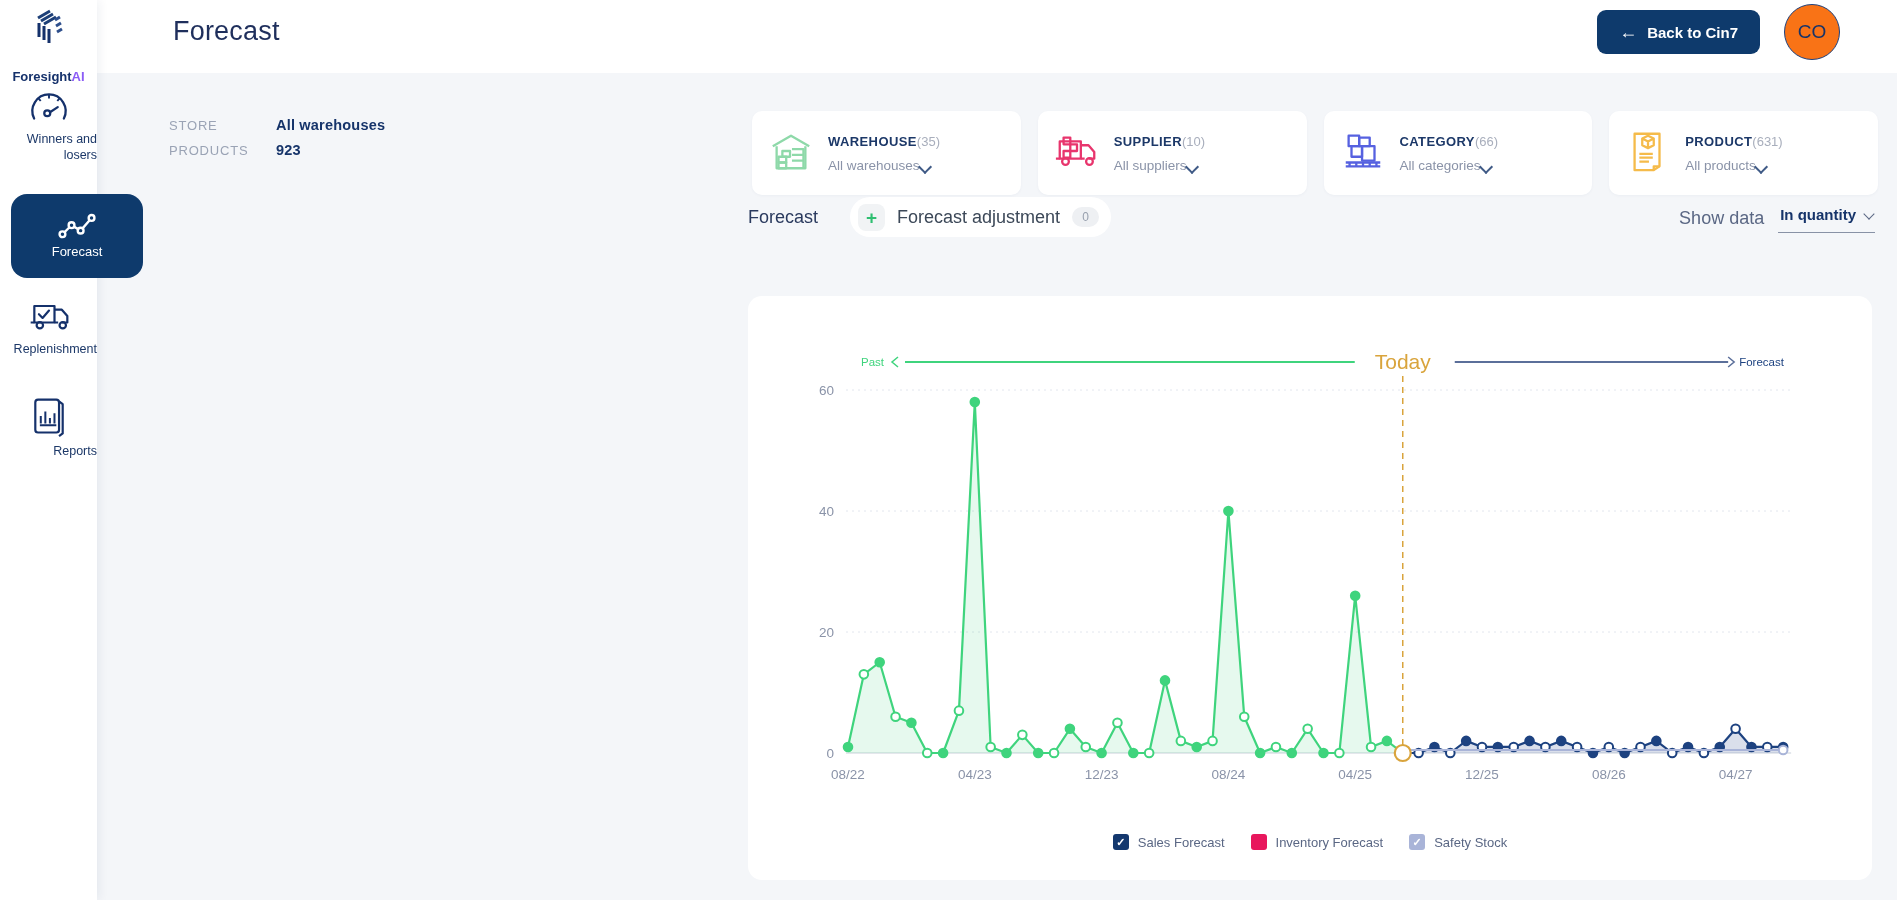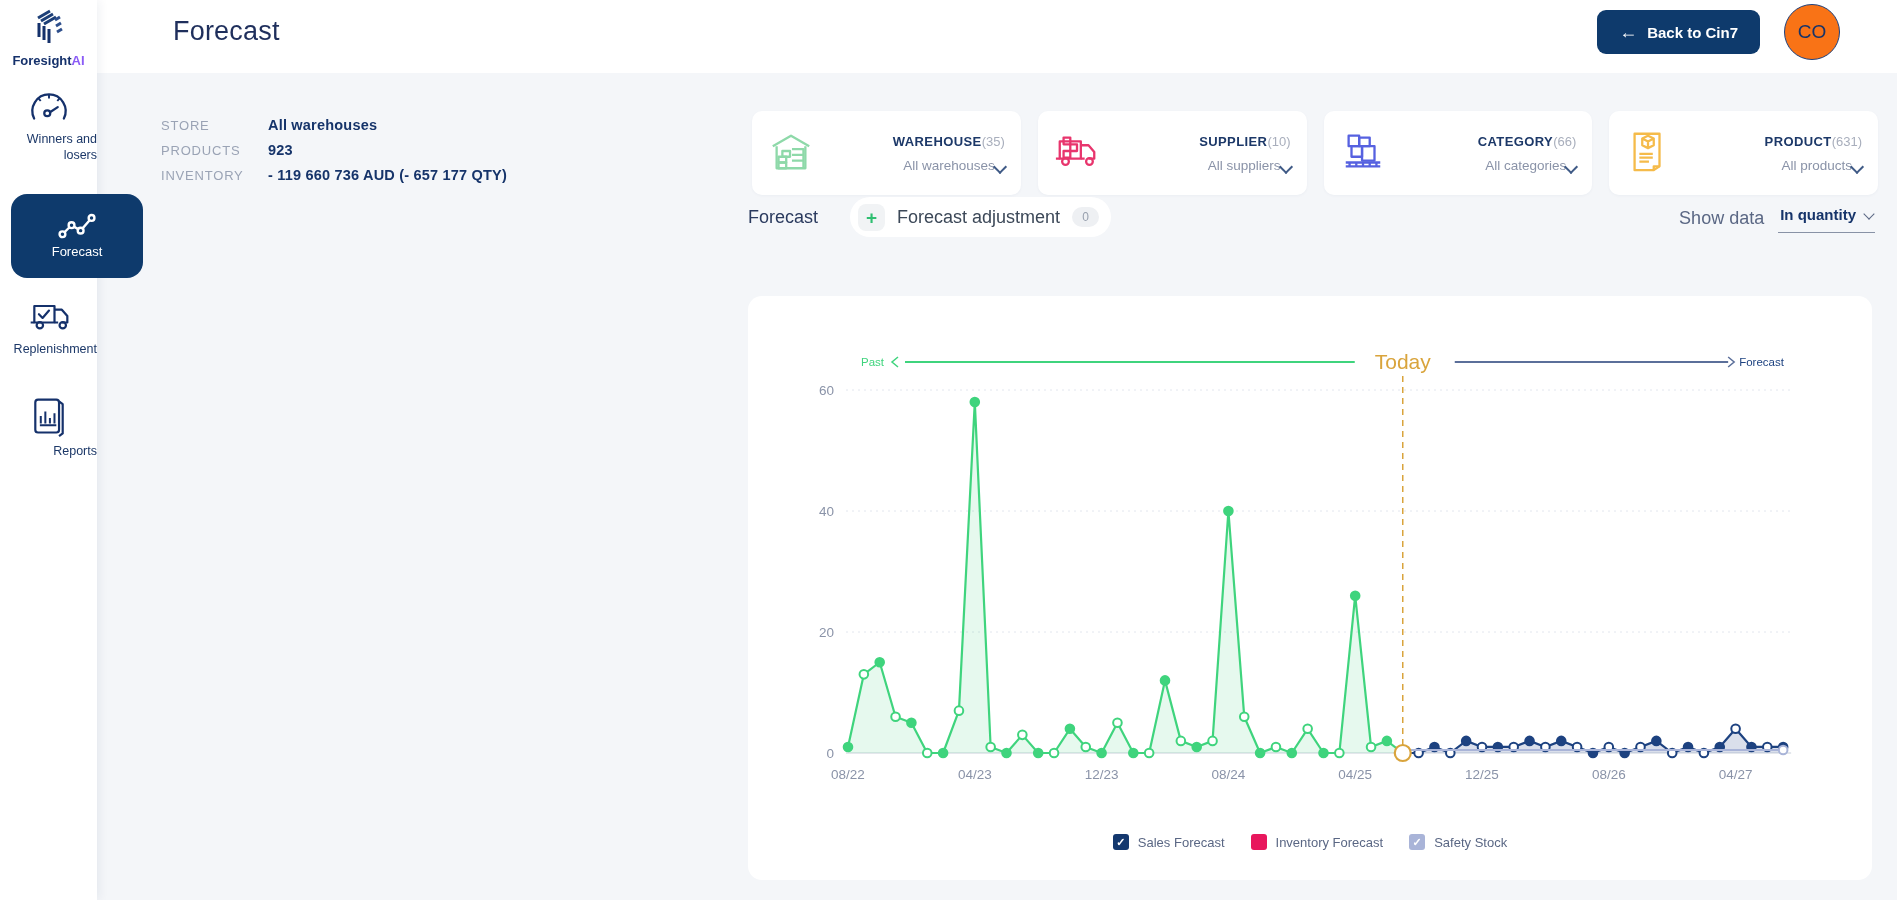--- a/index.html
+++ b/index.html
@@ -11,42 +11,42 @@
   .back-btn{position:absolute;right:137px;top:10px;height:44px;padding:0 22px;background:#0e3a6c;color:#fff;
             border:none;border-radius:9px;font-size:15px;font-weight:600;display:flex;align-items:center;gap:10px;cursor:pointer;
             font-family:"Liberation Sans",sans-serif}
   .back-arrow{font-size:18px;line-height:1}
   .avatar{position:absolute;right:57px;top:4px;width:54px;height:54px;border-radius:50%;background:#f97316;
           border:1.5px solid #1d4280;display:flex;align-items:center;justify-content:center;font-size:19px;color:#16346a;font-weight:500}
   
   .sidebar{position:absolute;left:0;top:0;width:97px;height:900px;background:#fff;z-index:6;
            box-shadow:2px 0 10px rgba(20,40,90,.07)}
   .logo{position:absolute;top:6px;left:0;width:97px;text-align:center}
-  .logo-word{font-size:13px;font-weight:bold;color:#15316b;margin-top:1px}
+  .logo-word{font-size:13px;font-weight:bold;color:#15316b;margin-top:17px}
   .logo-word .ai{color:#8b5cf6}
   .nav-item{position:absolute;left:0;width:97px;text-align:right;color:#1c3868;cursor:pointer}
   .nav-item .nav-label{font-size:12.5px;margin-top:4px;line-height:1.25}
   .nav-item.nowrap .nav-label{white-space:nowrap}
   .nav-item svg{display:block;margin:0 auto}
   .nav-active{position:absolute;left:11px;top:194px;width:132px;height:84px;background:#0e3a6c;border-radius:16px;
               color:#fff;display:flex;flex-direction:column;align-items:center;justify-content:center;cursor:pointer;z-index:7}
   .nav-active .nav-label{font-size:13px;margin-top:3px}
   
   .content{position:absolute;left:97px;top:73px;right:0;bottom:0;background:#f4f6f9;z-index:1}
-  .info{position:absolute;left:64px;top:44px}
+  .info{position:absolute;left:72px;top:44px}
   .info-row{display:flex;align-items:baseline;height:25px}
   .info-label{width:107px;font-size:13px;color:#9aa3b5;letter-spacing:.8px}
   .info-value{font-size:14.5px;color:#16346a;font-weight:600;letter-spacing:.2px}
   
   .filters{position:absolute;left:655px;top:38px;width:1126px;display:flex;gap:17px}
   .fcard{flex:1;height:84px;background:#fff;border-radius:10px;display:flex;align-items:center;padding:0 16px;
          box-sizing:border-box;cursor:pointer;box-shadow:0 1px 3px rgba(30,50,90,.04)}
   .fcard .ficon{width:46px;margin-right:14px;flex:none}
   .fcard .fbody{flex:1;min-width:0}
-  .frow{display:flex;align-items:center;justify-content:flex-end}
+  .frow{display:flex;align-items:center;justify-content:flex-start}
   .fname{font-size:13px;font-weight:bold;color:#1c3868;letter-spacing:.4px}
   .fcount{font-size:13px;color:#a8aebc}
   .fvalue{font-size:13.5px;color:#8a93a8;margin-top:9px}
   .chev{width:8px;height:8px;border-right:2px solid #3f5a86;border-bottom:2px solid #3f5a86;
         transform:rotate(45deg);margin-top:4px}
   .c-green{color:#8ed9a9}.c-pink{color:#e8356d}.c-indigo{color:#5661e0}.c-amber{color:#f5bb4a}
   
   .sect-title{position:absolute;left:651px;top:134px;font-size:18px;color:#2a3a5e;font-weight:500}
   .adj-btn{position:absolute;left:753px;top:124px;height:40px;background:#fff;border:none;border-radius:21px;
            display:flex;align-items:center;gap:12px;padding:0 12px 0 8px;cursor:pointer;font-family:"Liberation Sans",sans-serif}
@@ -86,24 +86,20 @@
 <div class="content">
 
   <div class="info">
     <div class="info-row">
       <span class="info-label">STORE</span>
       <span class="info-value">All warehouses</span>
     </div>
     <div class="info-row">
       <span class="info-label">PRODUCTS</span>
       <span class="info-value">923</span>
-    </div>
-    <div class="info-row">
-      <span class="info-label">INVENTORY</span>
-      <span class="info-value">- 119 660 736 AUD (- 657 177 QTY)</span>
     </div>
   </div>
 
   <div class="filters">
 
     <div class="fcard">
       <span class="ficon c-green">
         <svg width="46" height="46" viewBox="0 0 48 48" fill="none" stroke="currentColor" stroke-width="2.4" stroke-linejoin="round">
           <path d="M5 19 L24 8 L43 19"></path>
             <path d="M9 19 V42 H39 V19"></path>

